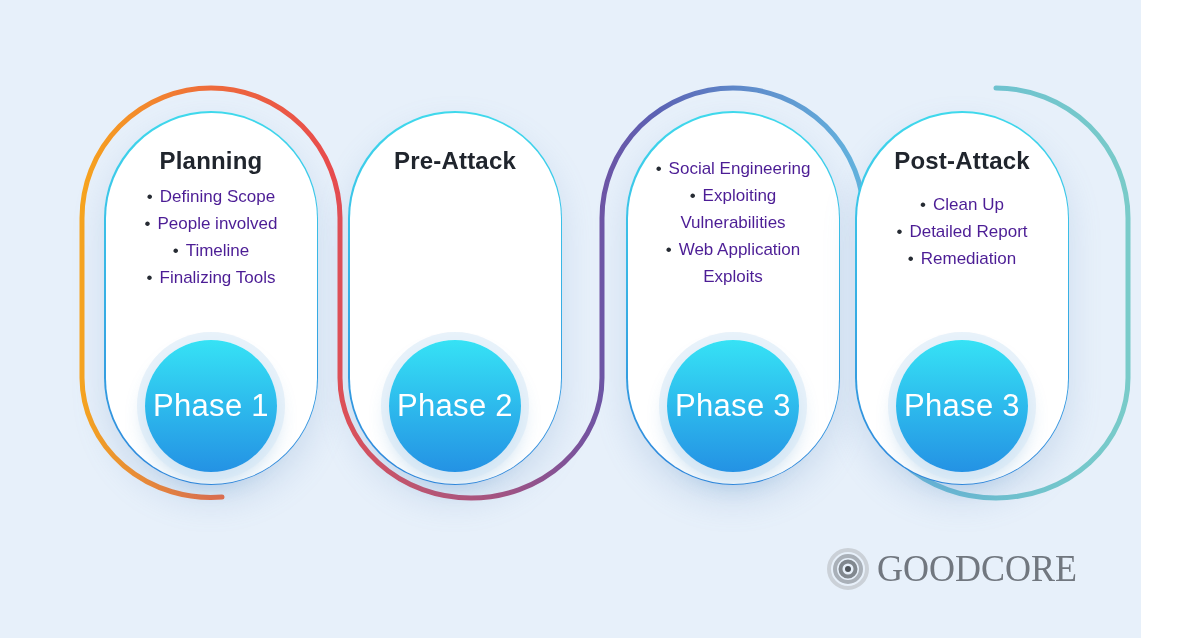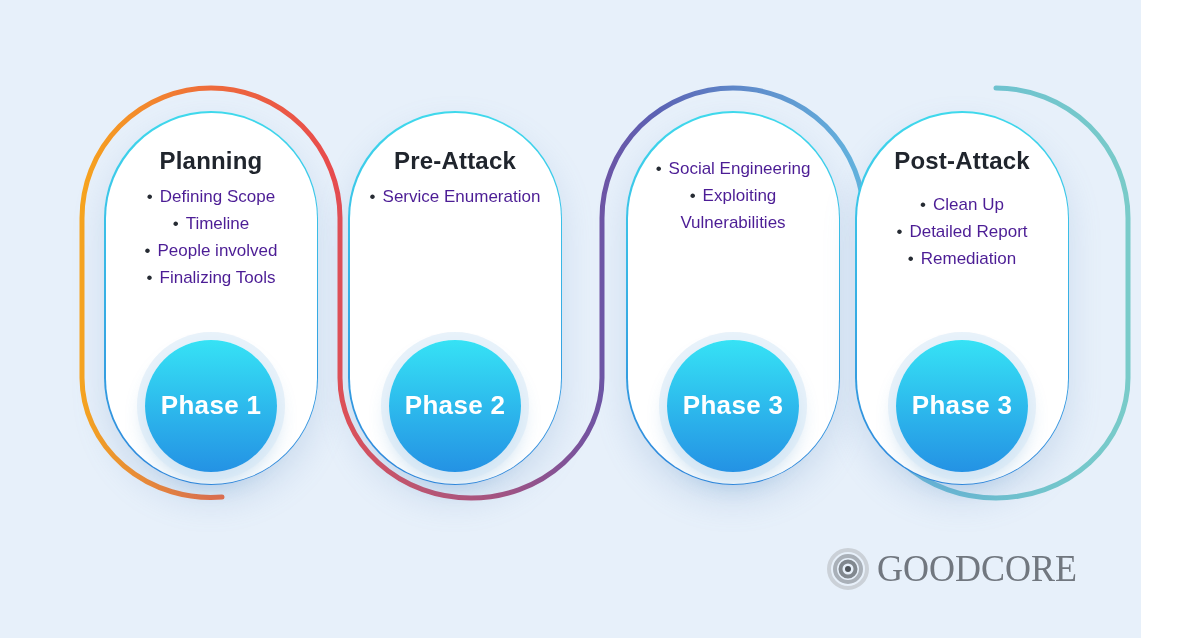--- a/index.html
+++ b/index.html
@@ -53,21 +53,21 @@
   }
   ul.items li .dot::before{content:"\2022";}
   .badge{
     position:absolute;
     left:50%;bottom:12px;
     transform:translateX(-50%);
     width:132px;height:132px;
     border-radius:50%;
     background:linear-gradient(180deg,#36E2F5 0%,#2492E4 100%);
     color:#ffffff;
-    font-size:26px;font-weight:700;
+    font-size:31px;font-weight:400;
     display:flex;align-items:center;justify-content:center;
     box-shadow:0 0 0 8px rgba(214,232,246,0.55), 0 12px 20px rgba(60,140,200,0.28);
     letter-spacing:0.3px;
   }
   .logo{
     position:absolute;
     right:64px;top:546px;
     display:flex;align-items:flex-start;
     z-index:2;
   }
@@ -113,43 +113,43 @@
              A 132 120 0 0 0 1128 378
              L 1128 218
              A 132 130 0 0 0 996 88" fill="none" stroke="url(#snakeGrad)" stroke-width="5" stroke-linecap="round"></path>
   </svg>
 
   <div class="pill" style="left:104px;">
     <div class="pill-inner">
       <h2 class="pill-title">Planning</h2>
       <ul class="items">
         <li><span class="dot"></span><span>Defining Scope</span></li>
+        <li><span class="dot"></span><span>People involved</span></li>
         <li><span class="dot"></span><span>Timeline</span></li>
-        <li><span class="dot"></span><span>People involved</span></li>
         <li><span class="dot"></span><span>Finalizing Tools</span></li>
       </ul>
       <div class="badge">Phase 1</div>
     </div>
   </div>
 
   <div class="pill" style="left:348px;">
     <div class="pill-inner">
       <h2 class="pill-title">Pre-Attack</h2>
       <ul class="items">
-        <li><span class="dot"></span><span>Service Enumeration</span></li>
       </ul>
       <div class="badge">Phase 2</div>
     </div>
   </div>
 
   <div class="pill" style="left:626px;">
     <div class="pill-inner">
       <ul class="items">
         <li><span class="dot"></span><span>Social Engineering</span></li>
         <li><span class="dot"></span><span>Exploiting Vulnerabilities</span></li>
+        <li><span class="dot"></span><span>Web Application Exploits</span></li>
       </ul>
       <div class="badge">Phase 3</div>
     </div>
   </div>
 
   <div class="pill" style="left:855px;">
     <div class="pill-inner">
       <h2 class="pill-title">Post-Attack</h2>
       <ul class="items items-lower">
         <li><span class="dot"></span><span>Clean Up</span></li>

